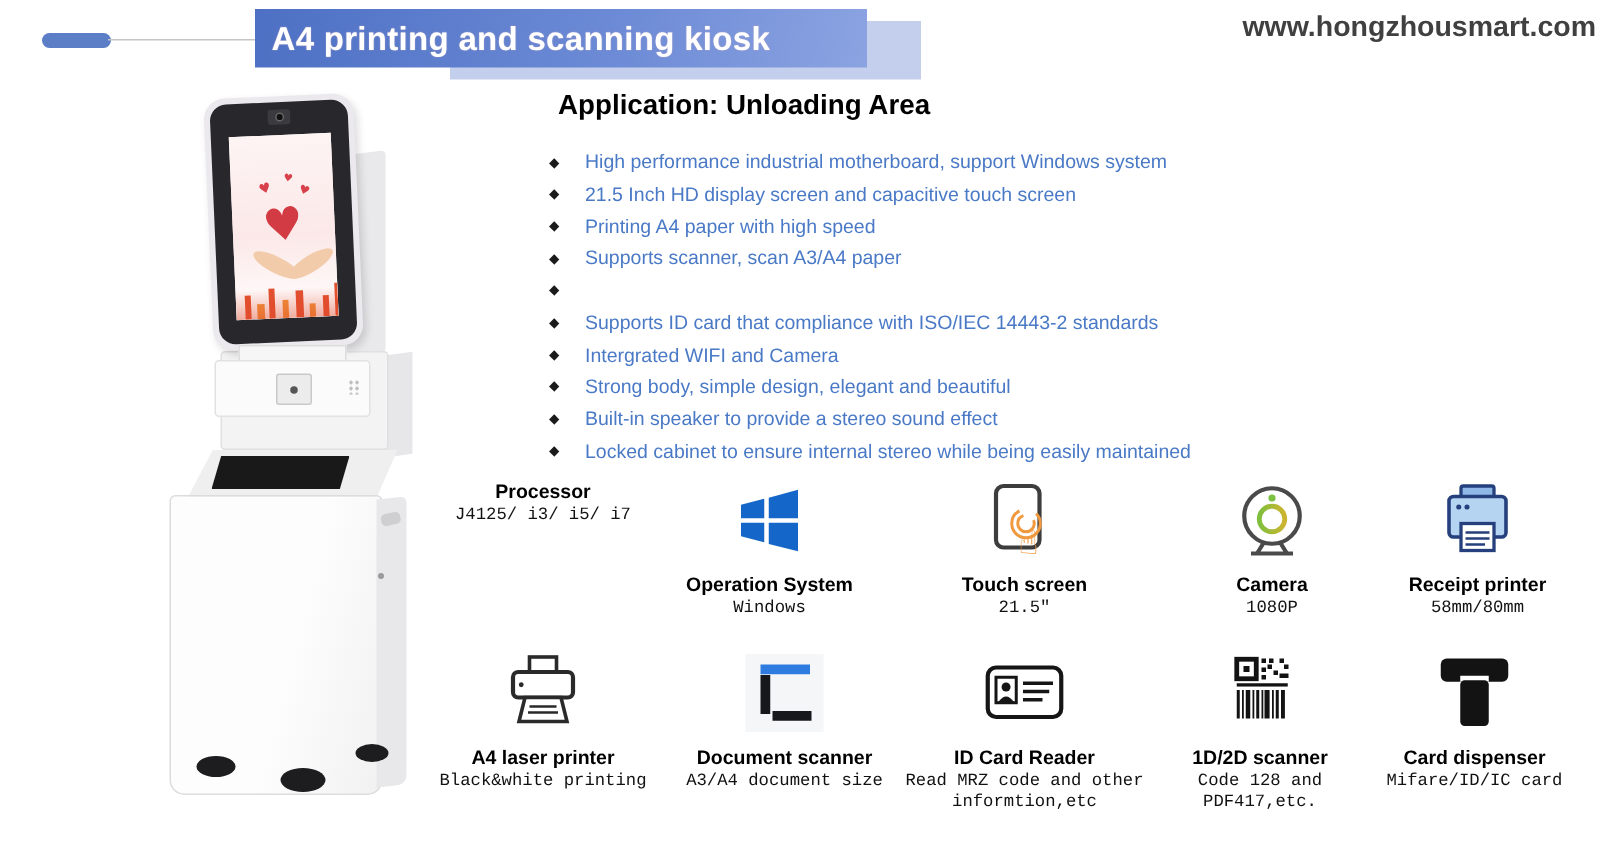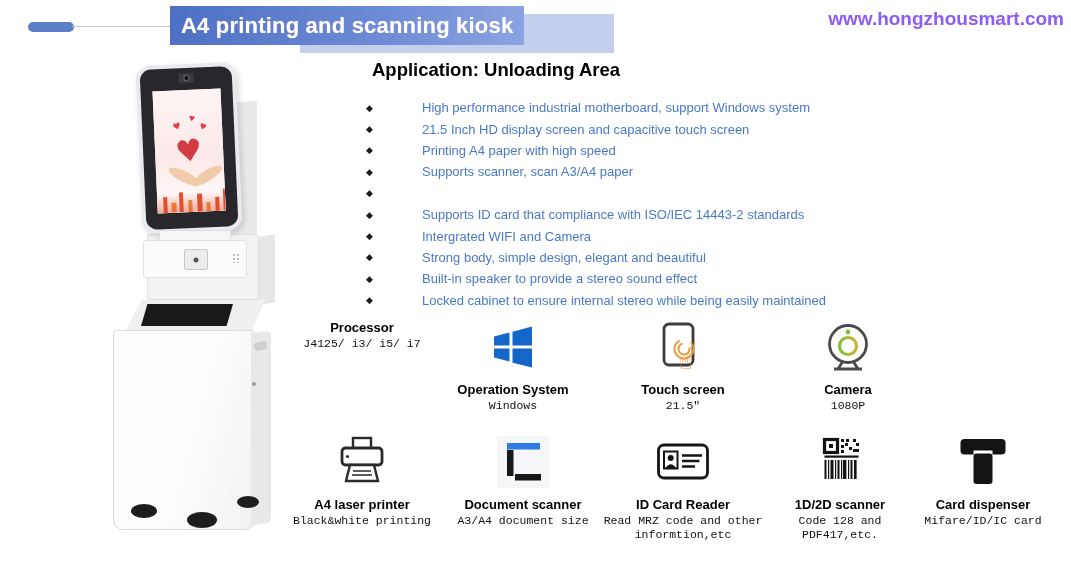--- a/index.html
+++ b/index.html
@@ -7,33 +7,33 @@
   #page {
     position:relative; width:1071px; height:573px; background:#fff;
     overflow:hidden; font-family:"Liberation Sans", sans-serif; color:#111;
   }
   
   .pill { position:absolute; left:28px; top:22px; width:46px; height:10px;
           border-radius:5px; background:#5b7ec6; }
   .pill-line { position:absolute; left:72px; top:26px; width:100px; height:1px; background:#c4c4c4; }
   .banner-echo { position:absolute; left:300px; top:14px; width:314px; height:39px;
                  background:#c3cfec; }
-  .banner { position:absolute; left:170px; top:6px; width:354px; height:39px;
+  .banner { position:absolute; left:170px; top:6px; width:408px; height:39px;
             background:linear-gradient(100deg,#4d70c4 0%,#6d8bd6 60%,#8ba3e1 100%);
             display:flex; align-items:center; padding-left:11px; }
   .banner-title { color:#ffffff; font-size:22px; font-weight:bold; letter-spacing:.2px;
                   text-shadow:0 0 1px rgba(255,200,200,.6); }
-  .website { position:absolute; right:7px; top:8px; font-size:19px; font-weight:bold; color:#8b5cf6; }
+  .website { position:absolute; right:7px; top:8px; font-size:19px; font-weight:bold; color:#404040; }
 
   
   .app-heading { position:absolute; left:372px; top:59px; font-size:18.5px; font-weight:bold; color:#000; }
   .bullets { position:absolute; left:366px; top:97px; list-style:none; }
   .bullets li { display:flex; align-items:center; height:21.4px; }
   .diamond { width:24px; font-size:9px; color:#1a1a1a; flex:0 0 24px; }
-  .btext { font-size:13px; color:#4a79c6; white-space:nowrap;margin-left:32px; }
+  .btext { font-size:13px; color:#4a79c6; white-space:nowrap; }
 
   
   .feat { position:absolute; width:160px; display:flex; flex-direction:column; align-items:center; text-align:center; }
   .ficon { height:62px; display:flex; align-items:center; justify-content:center; }
   .fname { font-size:13px; font-weight:bold; color:#000; margin-top:4px; }
   .fdetail { font-size:11.5px; line-height:13.5px; color:#111; margin-top:2px;font-family:Liberation Mono, monospace; }
   .c0 { left:282px; top:316px; } .c1 { left:433px; top:316px; } .c2 { left:603px; top:316px; }
   .c3 { left:768px; top:316px; } .c4 { left:905px; top:316px; }
   .c5 { left:282px; top:431px; } .c6 { left:443px; top:431px; } .c7 { left:603px; top:431px;justify-content:flex-end; }
   .c8 { left:760px; top:431px; } .c9 { left:903px; top:431px; }
@@ -241,20 +241,34 @@
         <circle cx="28" cy="25" r="18.5" fill="#fff" stroke="#4a4a4a" stroke-width="2.8"></circle>
         <circle cx="28" cy="13" r="2.4" fill="#7cc143"></circle>
         <circle cx="28" cy="27" r="8.5" fill="none" stroke="url(#camring)" stroke-width="3.2"></circle>
         <path d="M23 42 L18 50 M33 42 L38 50 M14 50 H42" fill="none" stroke="#4a4a4a" stroke-width="2.8"></path>
       </svg>
     </div>
     <div class="fname">Camera</div>
     <div class="fdetail">1080P</div>
   </div>
 
+  <div class="feat c4">
+    <div class="ficon">
+      <svg width="56" height="56" viewBox="0 0 56 56">
+        <rect x="17" y="5" width="22" height="9" rx="1.5" fill="#8fb8e8" stroke="#25407c" stroke-width="2.2"></rect>
+        <rect x="9" y="12" width="38" height="27" rx="3" fill="#b5d4f2" stroke="#25407c" stroke-width="2.4"></rect>
+        <circle cx="15.5" cy="19" r="1.7" fill="#25407c"></circle>
+          <circle cx="21" cy="19" r="1.7" fill="#25407c"></circle>
+        <rect x="17" y="30" width="22" height="18" fill="#fff" stroke="#25407c" stroke-width="2.2"></rect>
+        <path d="M20 36 H36 M20 40 H36 M20 44 H33" stroke="#25407c" stroke-width="1.6"></path>
+      </svg>
+    </div>
+    <div class="fname">Receipt printer</div>
+    <div class="fdetail">58mm/80mm</div>
+  </div>
 
   <div class="feat c5">
     <div class="ficon">
       <svg width="56" height="56" viewBox="0 0 56 56">
         <rect x="19" y="4" width="18" height="12" fill="#fff" stroke="#2a2a2a" stroke-width="2.4"></rect>
         <rect x="8" y="14" width="40" height="17" rx="3.5" fill="#fff" stroke="#2a2a2a" stroke-width="2.8"></rect>
         <circle cx="13.5" cy="22.5" r="1.6" fill="#2a2a2a"></circle>
         <polygon points="16,31 40,31 44,47 12,47" fill="#fff" stroke="#2a2a2a" stroke-width="2.4"></polygon>
         <path d="M19 37 H37 M18 41 H38" stroke="#2a2a2a" stroke-width="1.6"></path>
       </svg>

